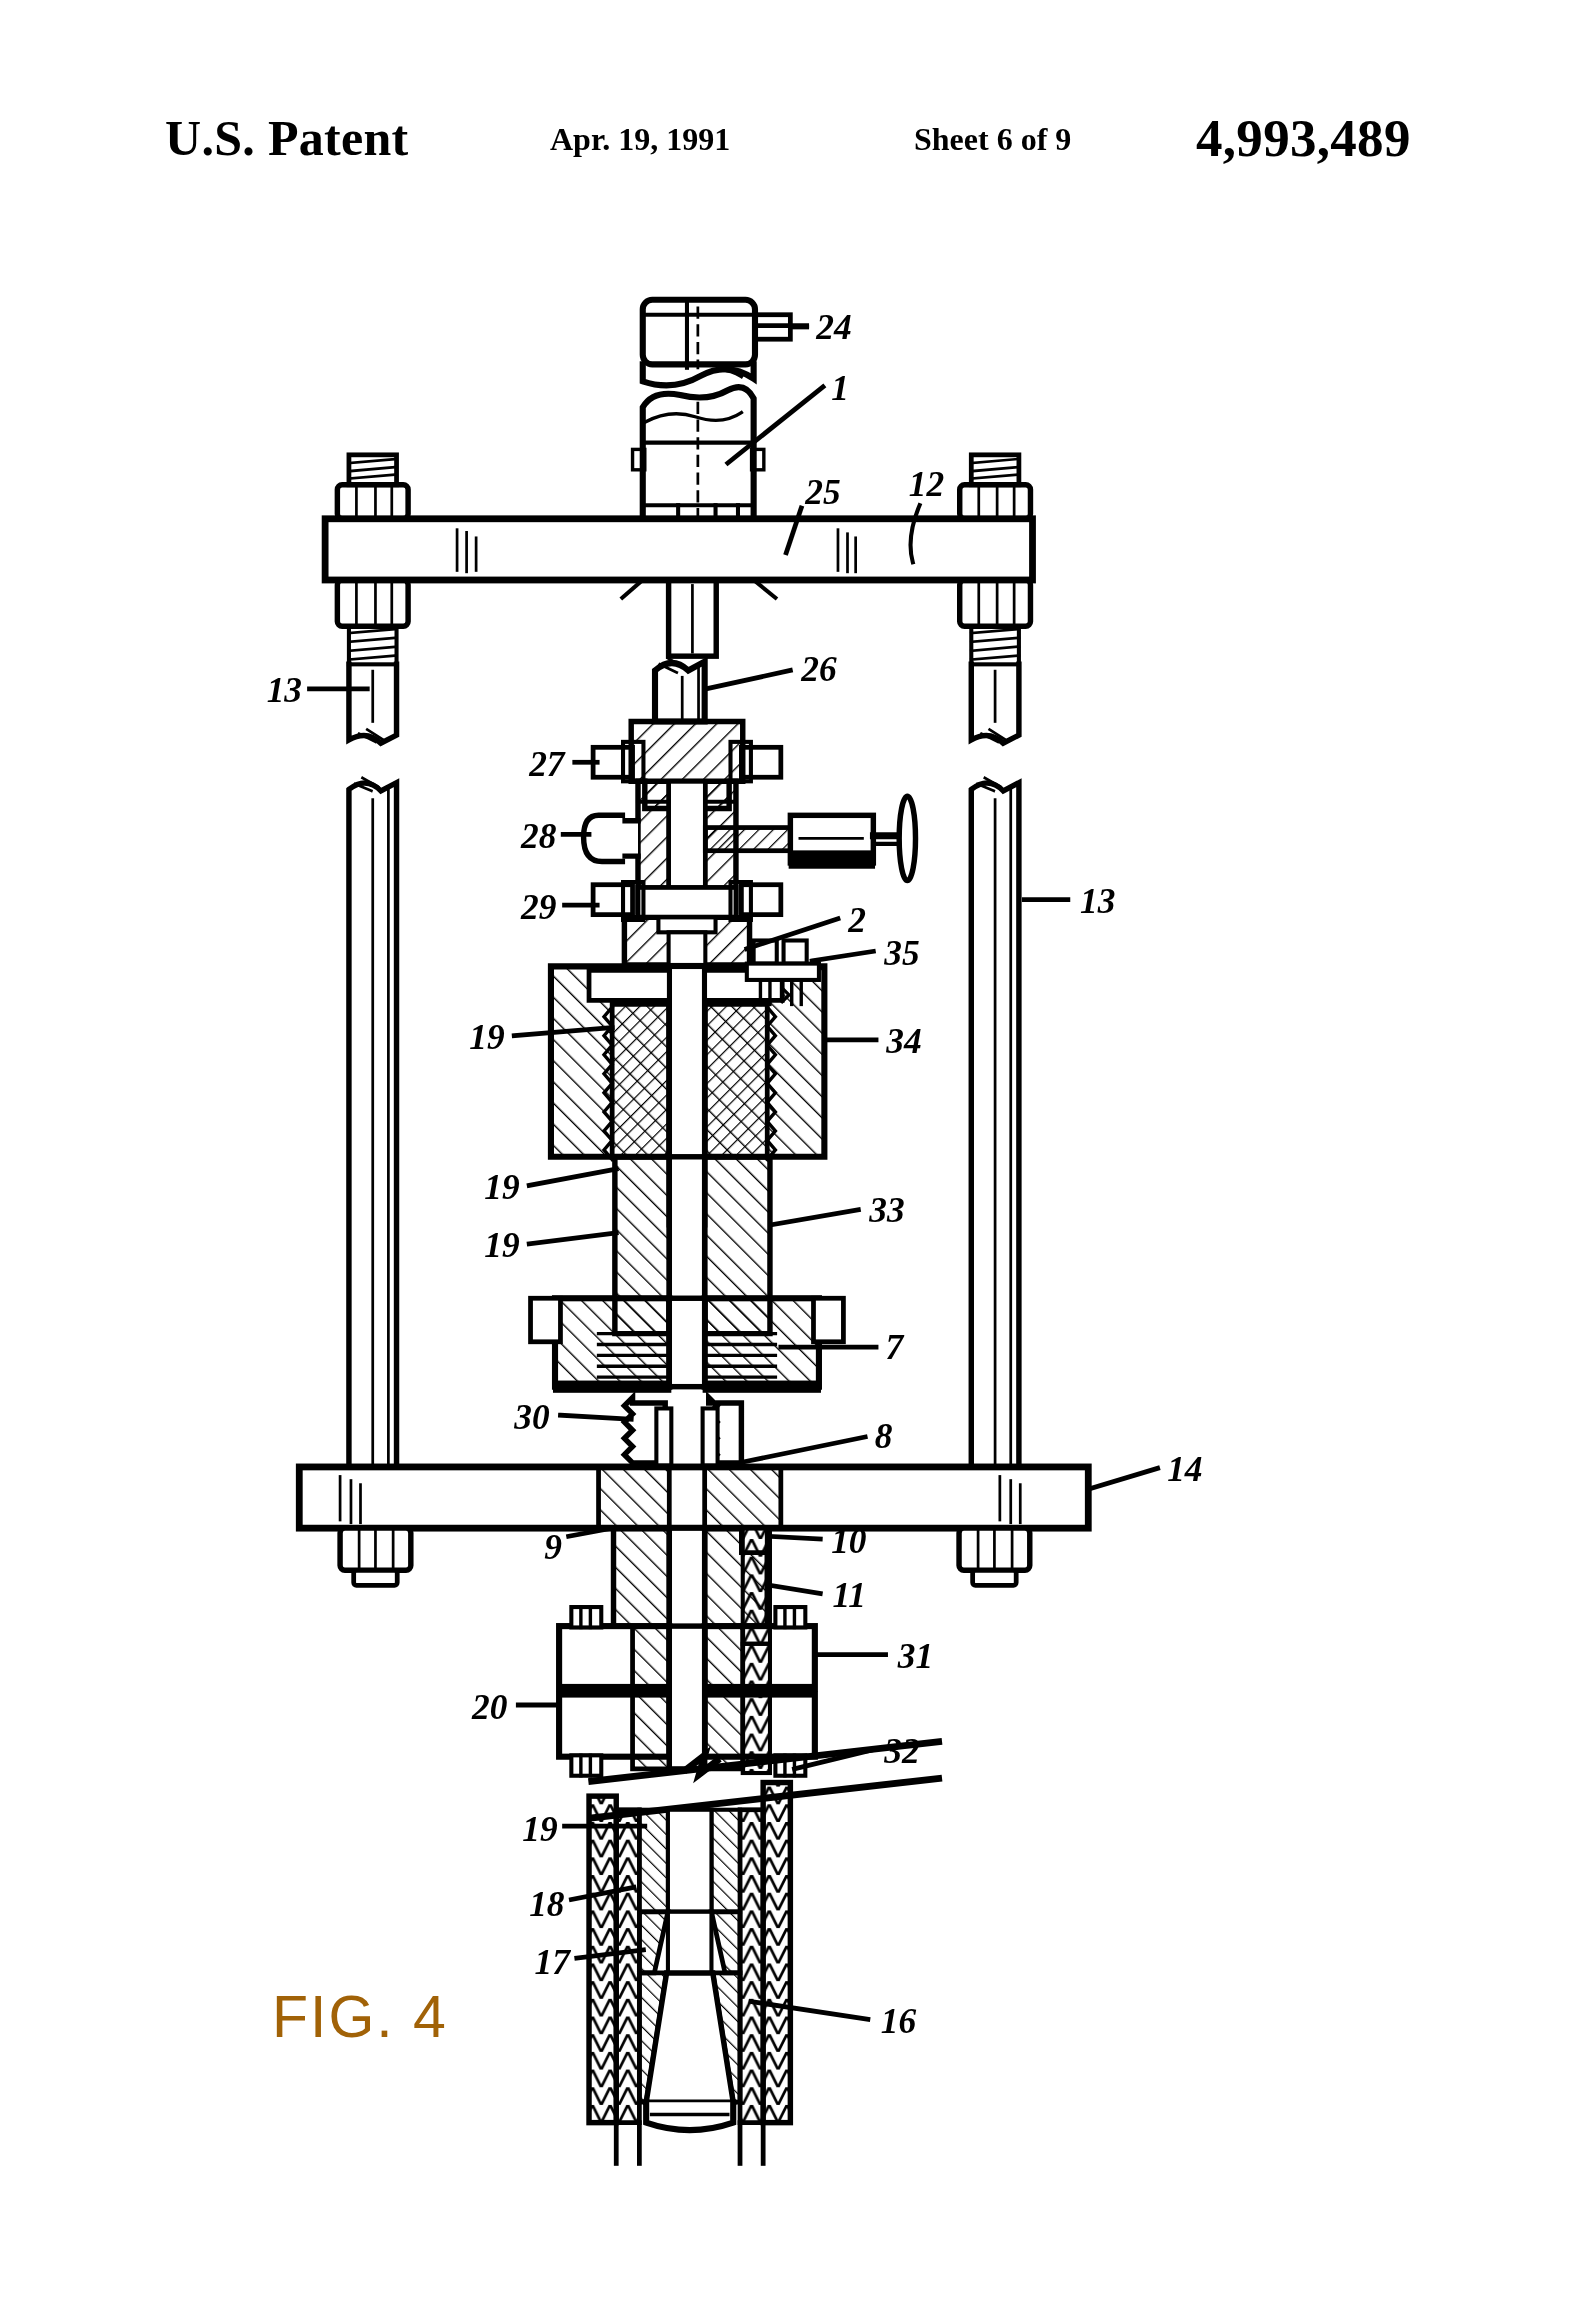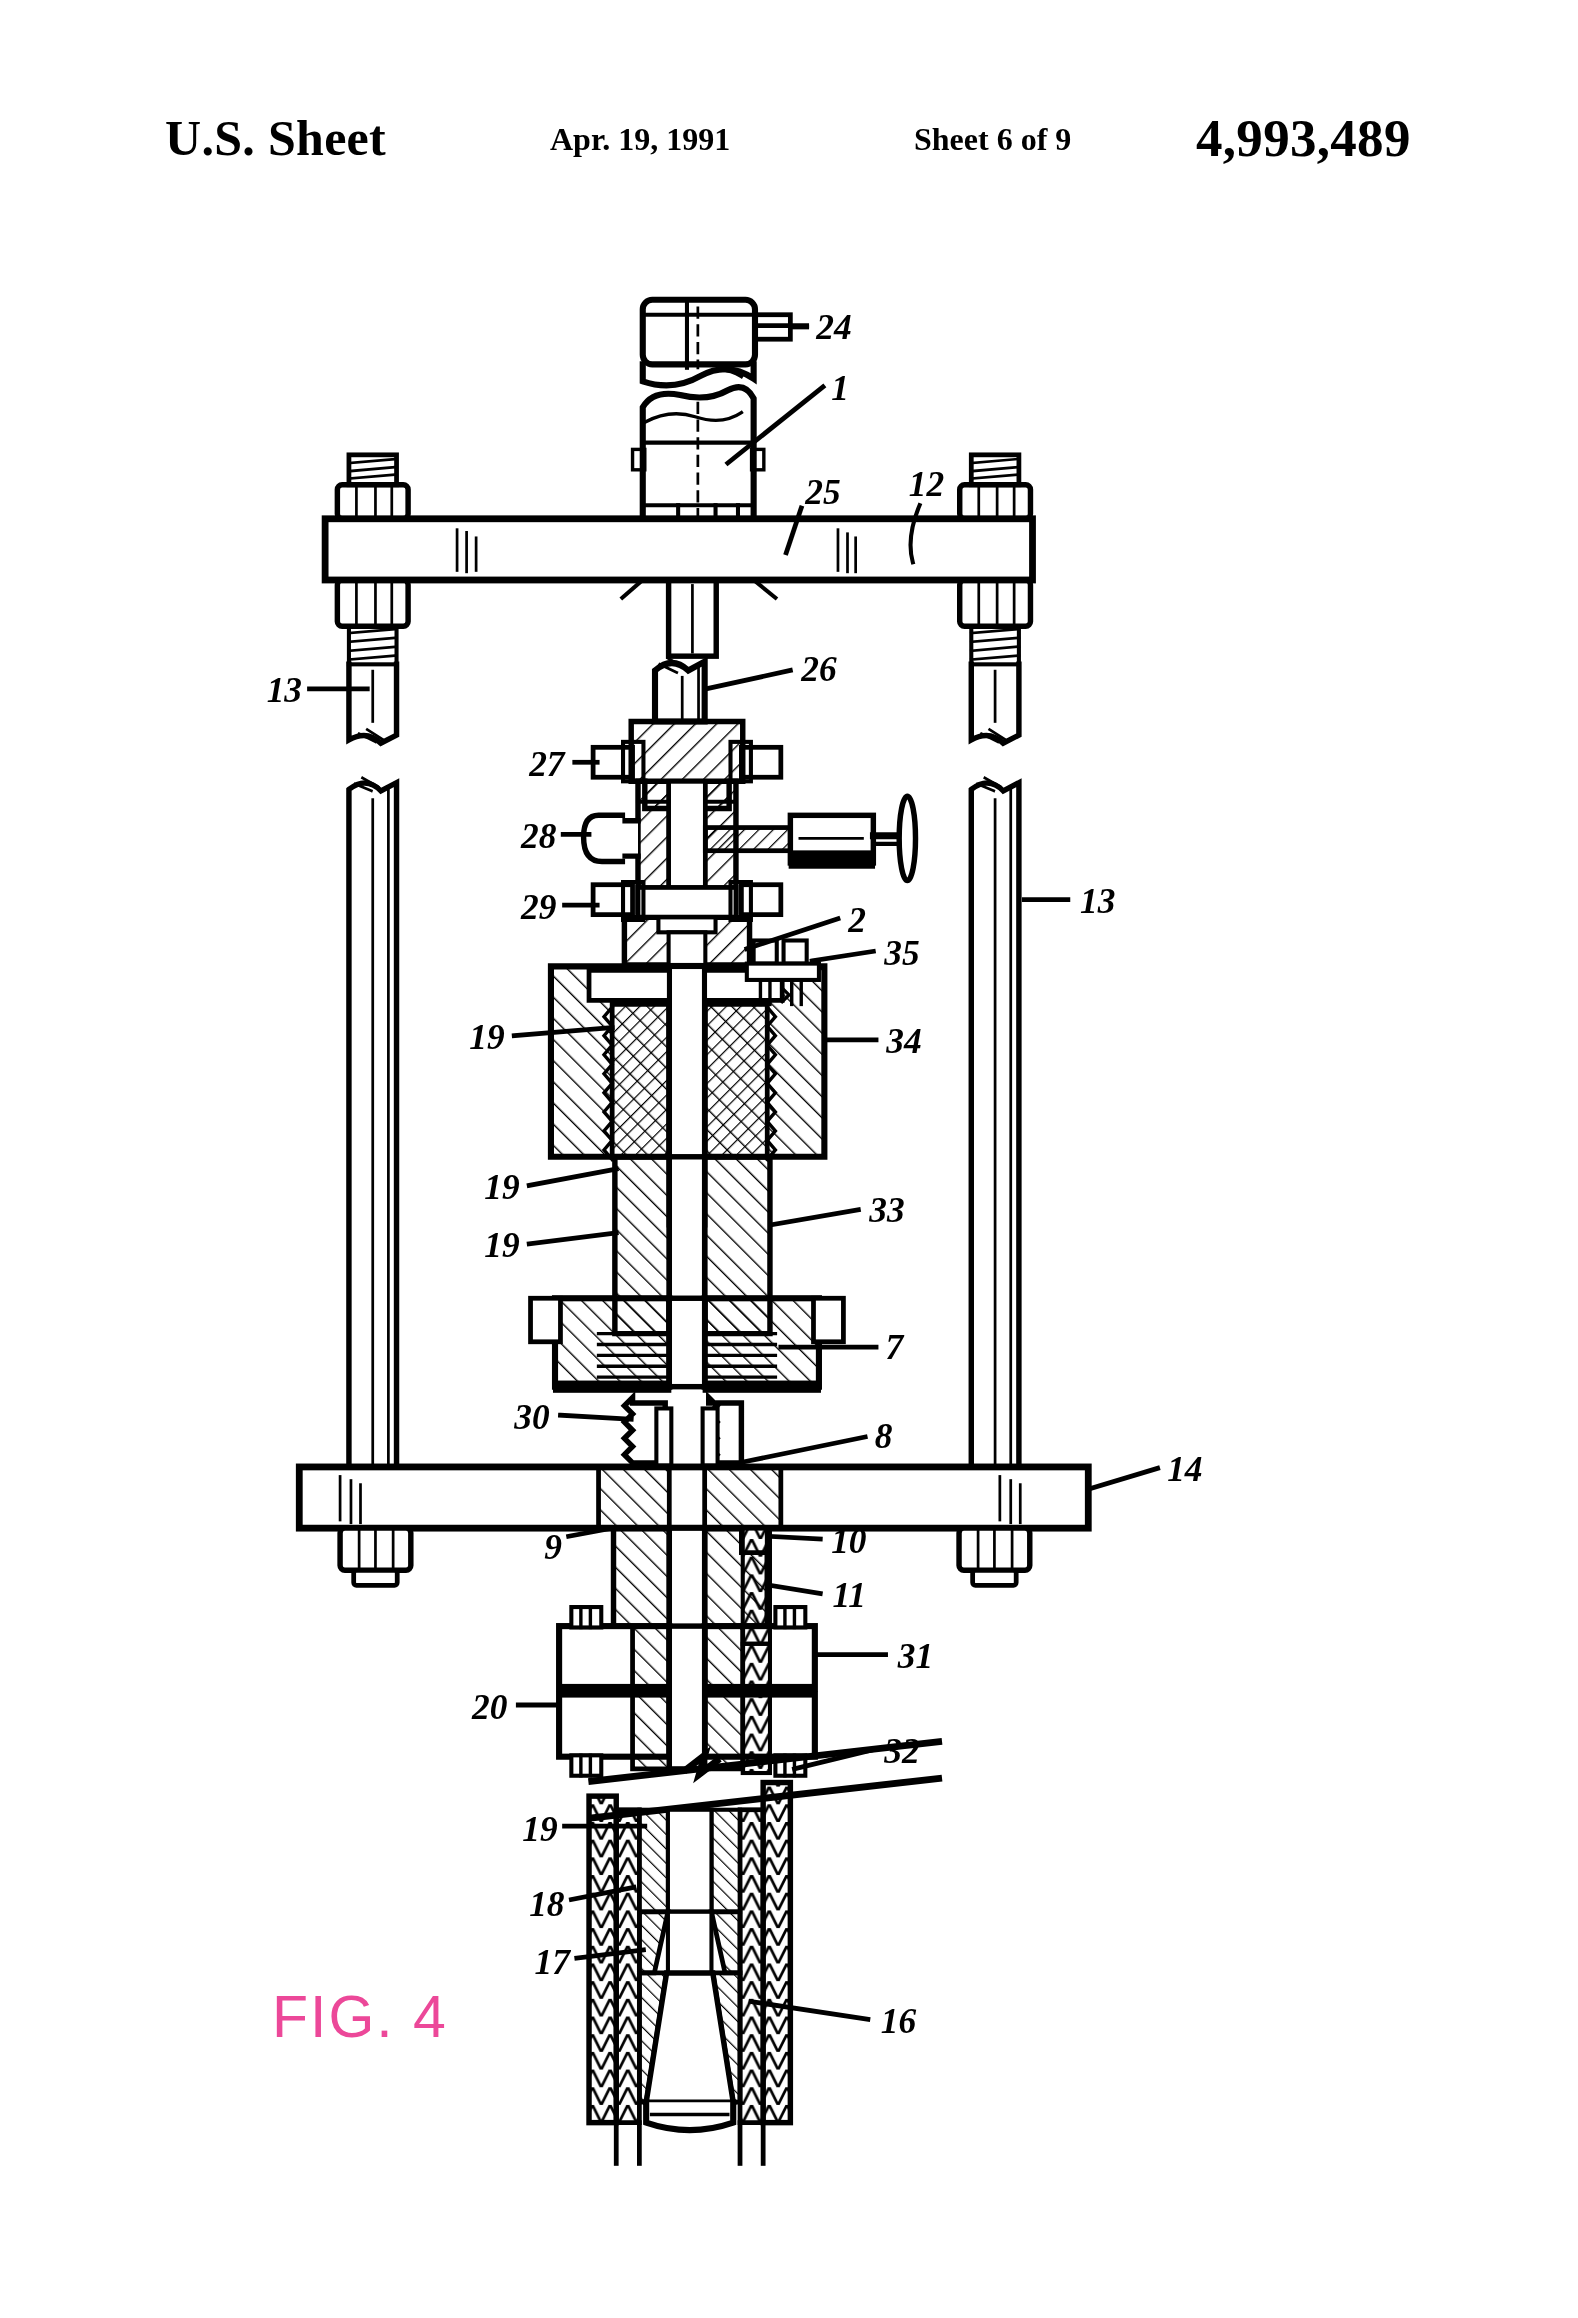--- a/index.html
+++ b/index.html
@@ -57,21 +57,21 @@
 
   
   #figure-caption {
     position: absolute;
     left: 272px;
     top: 1983px;
     font-family: "Liberation Sans", sans-serif;
     font-size: 59px;
     font-weight: 500;
     letter-spacing: 2px;
-    color: #ec4899;
+    color: #a16207;
   }
 
   
   #drawing-canvas {
     position: absolute;
     left: 0;
     top: 0;
     width: 1578px;
     height: 2319px;
   }
@@ -83,21 +83,21 @@
     font-style: italic;
     font-weight: bold;
     font-size: 52px;
     fill: #000;
   }
 </style>
 </head>
 <body>
 
 <div id="patent-header">
-  <div class="hdr-cell" id="office-name">U.S. Sheet</div>
+  <div class="hdr-cell" id="office-name">U.S. Patent</div>
   <div class="hdr-cell" id="issue-date">Apr. 19, 1991</div>
   <div class="hdr-cell" id="sheet-number">Sheet 6 of 9</div>
   <div class="hdr-cell" id="patent-number">4,993,489</div>
 </div>
 
 <div id="figure-caption">FIG. 4</div>
 
 <div id="drawing-canvas">
 <svg width="1578" height="2319" viewBox="0 0 2320 3408" xmlns="http://www.w3.org/2000/svg">
 

